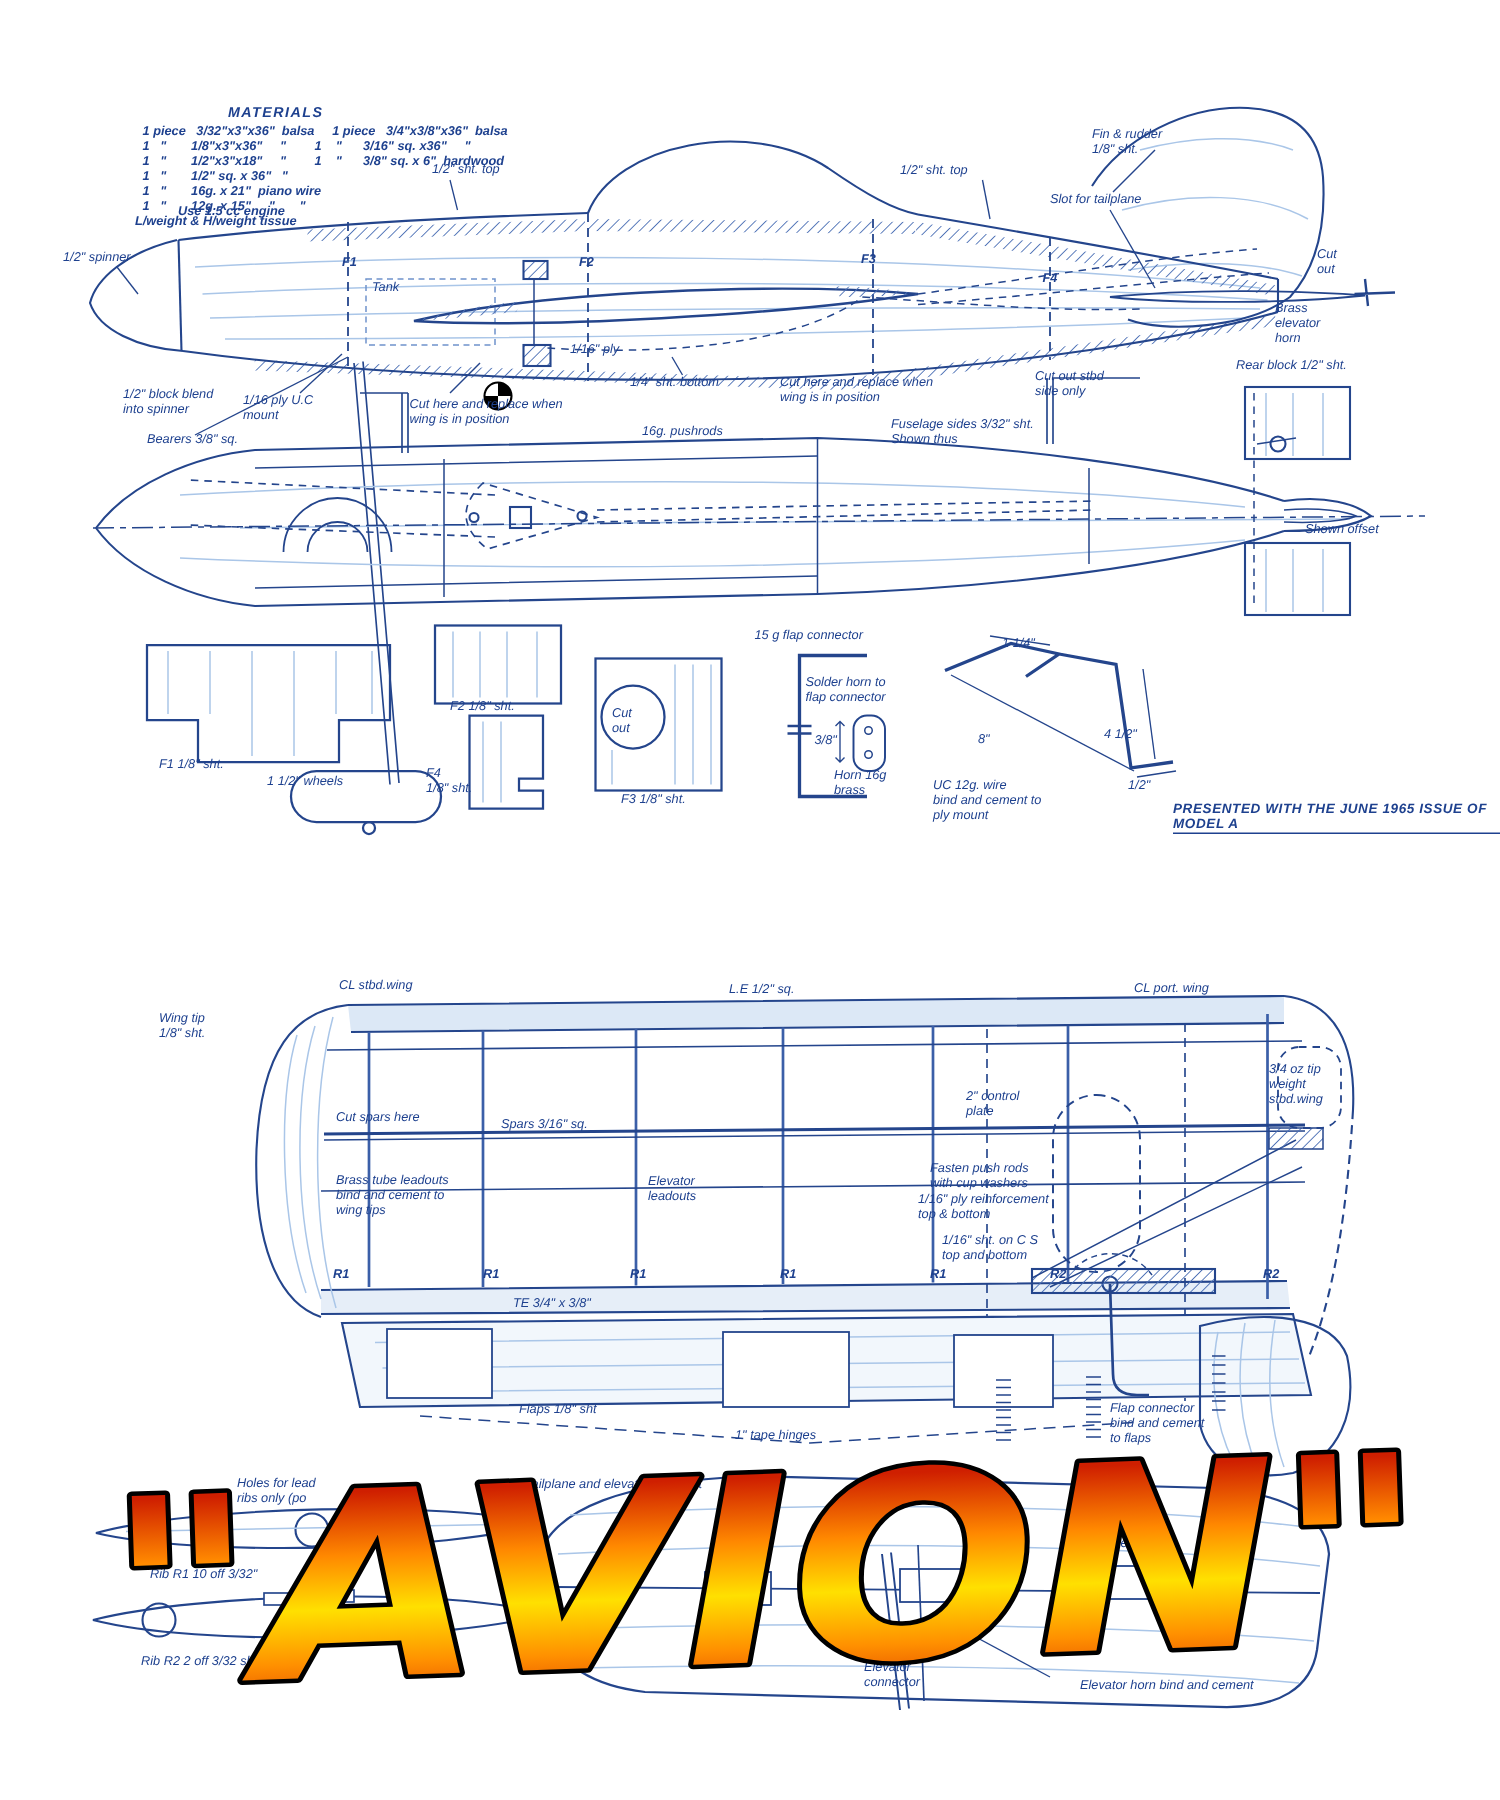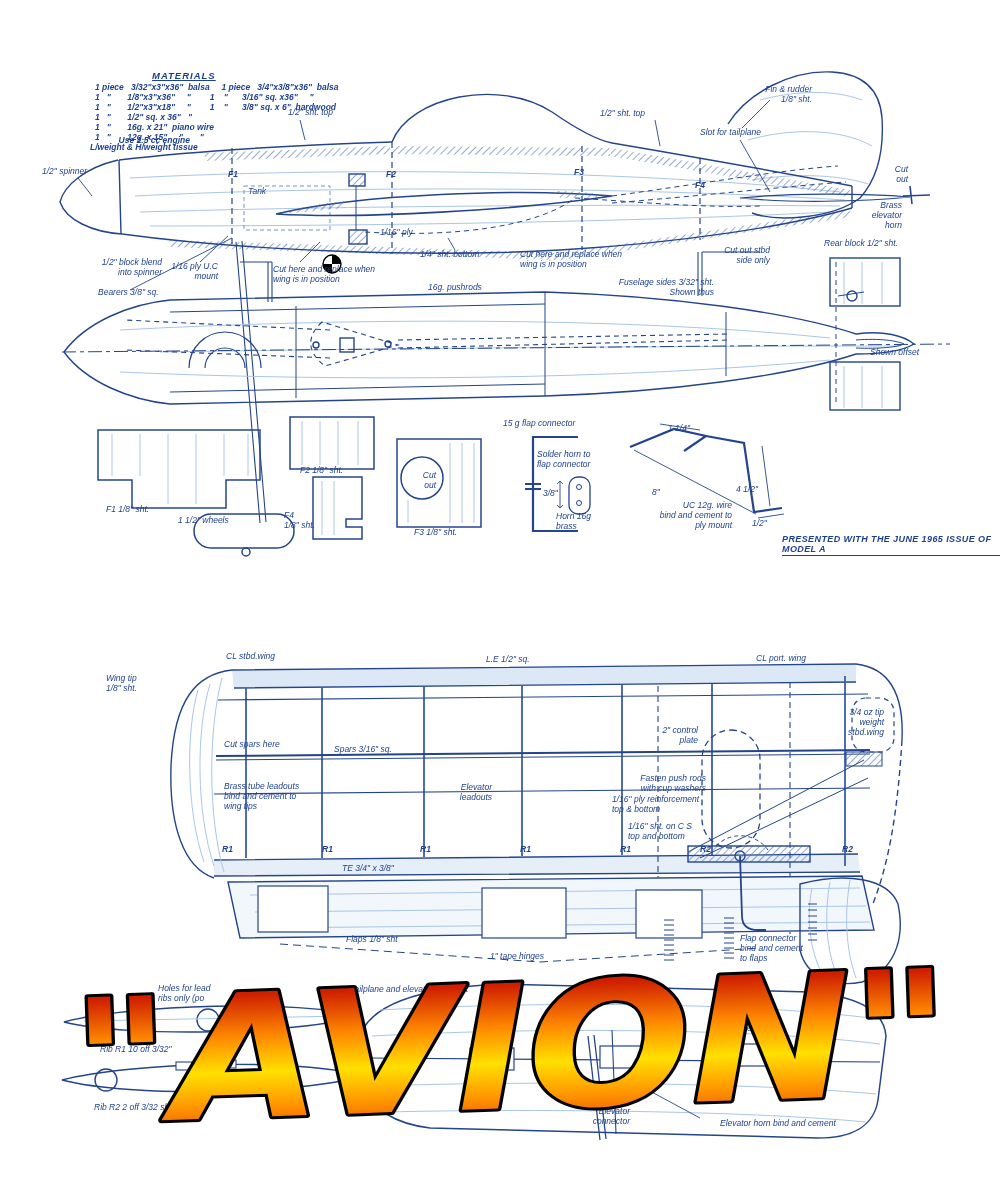--- a/index.html
+++ b/index.html
@@ -4,23 +4,23 @@
 <style>
   html,body{margin:0;padding:0;background:#888;}
   .page{position:relative;width:1000px;height:1200px;background:#ffffff;overflow:hidden;
         font-family:"Liberation Sans",sans-serif;}
   svg{position:absolute;left:0;top:0;}
   .art{z-index:1;}
   .logo{z-index:4;}
   .lbl{position:absolute;z-index:3;font:italic 8.5px/1.2 "Liberation Sans",sans-serif;
        color:#1e418f;white-space:pre-line;}
   .b{font-weight:bold;}
-  .c{text-align:right;}
+  .c{text-align:left;}
   .mat-title{position:absolute;z-index:3;font:italic bold 9.5px "Liberation Sans",sans-serif;
-       color:#1e418f;text-decoration:underline;letter-spacing:1px;}
+       color:#1e418f;letter-spacing:1px;}
   .mat-line{position:absolute;z-index:3;font:italic bold 8.5px/1.0 "Liberation Sans",sans-serif;
        color:#1e418f;white-space:pre;}
   .presented{position:absolute;z-index:3;font:italic bold 9px "Liberation Sans",sans-serif;
        color:#1e418f;border-bottom:1.2px solid #1e418f;padding-bottom:1px;letter-spacing:.4px;}
 </style>
 </head>
 <body>
 
 <div class="page">
 
@@ -326,21 +326,21 @@
 1/8" sht.</div>
   <div class="lbl c" style="left:408px;top:470px;width:28px">Cut
 out</div>
   <div class="lbl" style="left:414px;top:527px">F3 1/8" sht.</div>
   <div class="lbl" style="left:503px;top:418px">15 g flap connector</div>
   <div class="lbl" style="left:537px;top:449px">Solder horn to
 flap connector</div>
   <div class="lbl" style="left:543px;top:488px">3/8"</div>
   <div class="lbl" style="left:556px;top:511px">Horn 16g
 brass</div>
-  <div class="lbl c" style="left:622px;top:500px;width:110px">UC 12g. wire
+  <div class="lbl c" style="left:622px;top:518px;width:110px">UC 12g. wire
 bind and cement to
 ply mount</div>
   <div class="lbl" style="left:668px;top:423px">1 1/4"</div>
   <div class="lbl" style="left:652px;top:487px">8"</div>
   <div class="lbl" style="left:736px;top:484px">4 1/2"</div>
   <div class="lbl" style="left:752px;top:518px">1/2"</div>
   <div class="presented" style="left:782px;top:534px">PRESENTED WITH THE JUNE 1965 ISSUE OF MODEL A</div>
 
   <div class="lbl" style="left:226px;top:651px">CL  stbd.wing</div>
   <div class="lbl" style="left:486px;top:654px">L.E  1/2" sq.</div>

